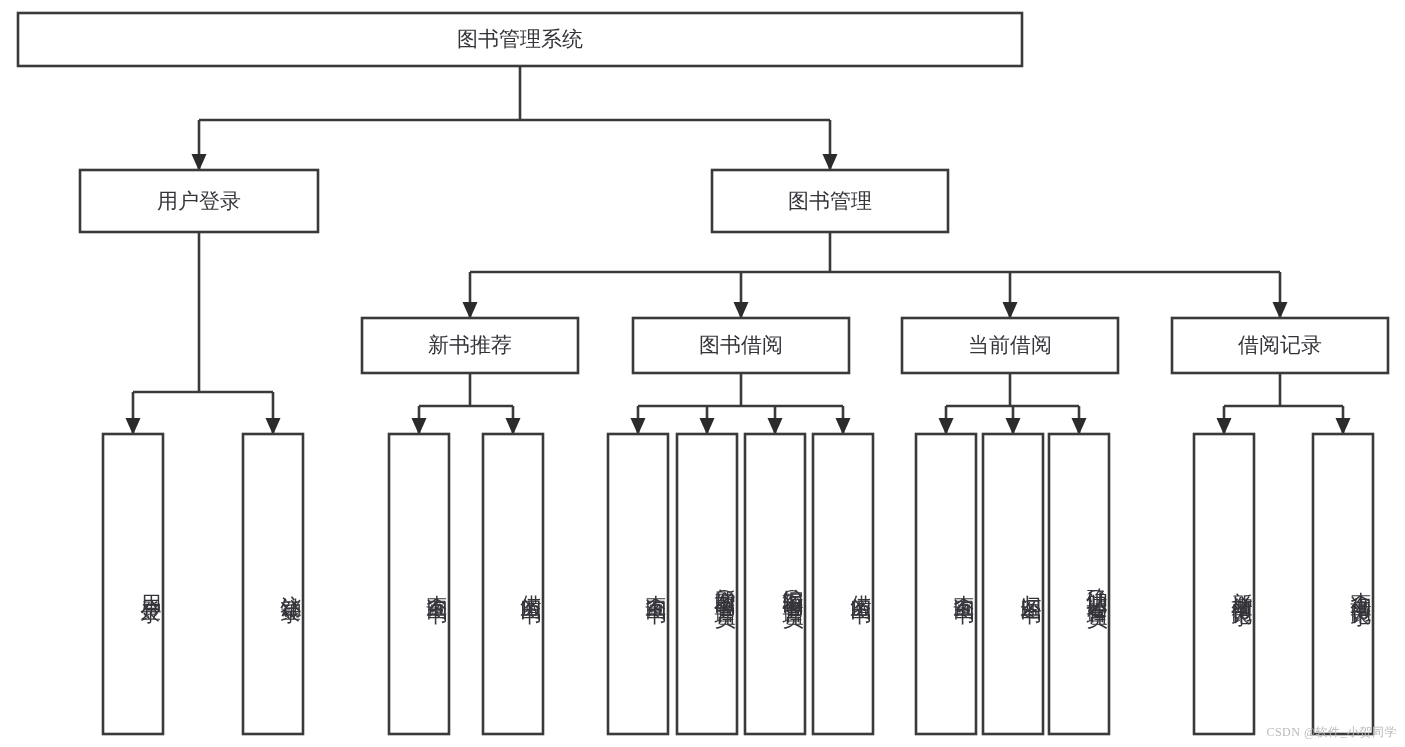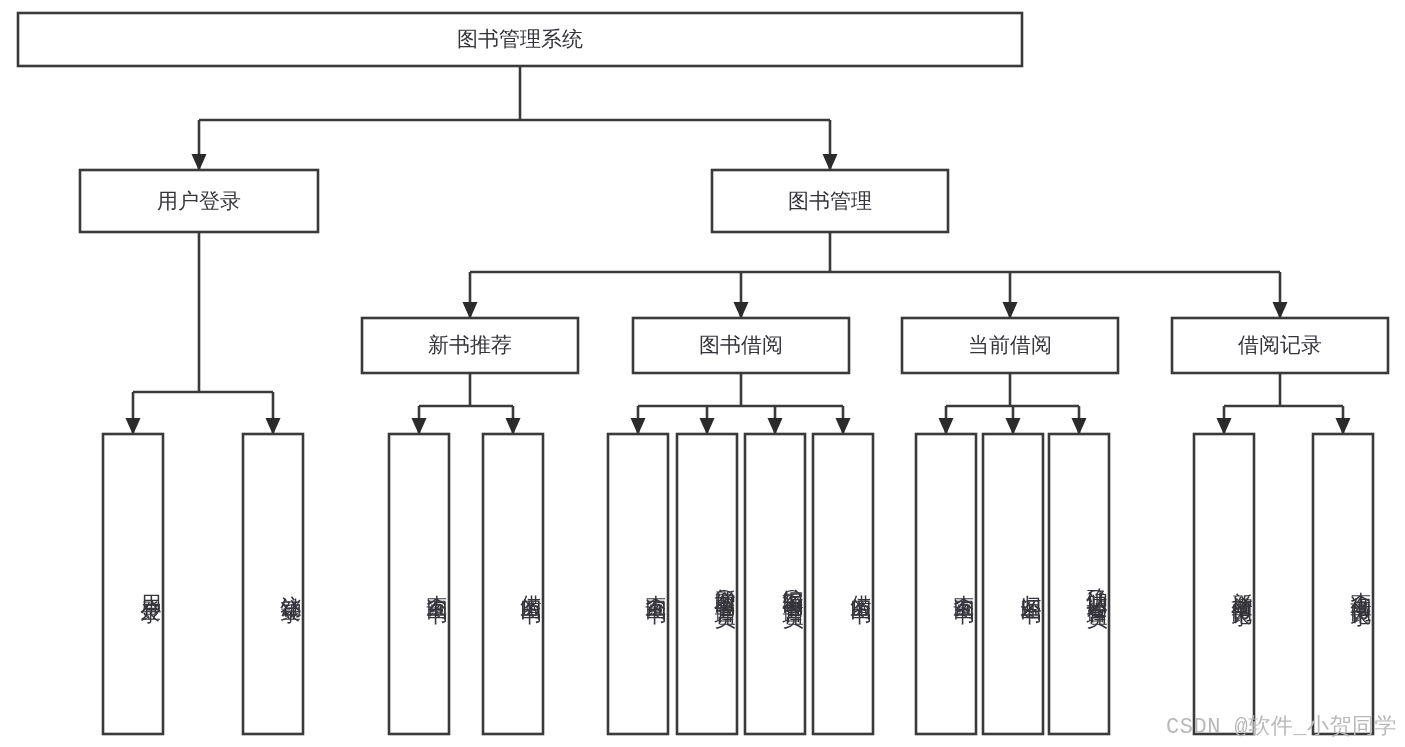--- a/index.html
+++ b/index.html
@@ -60,22 +60,22 @@
     display: flex;
     align-items: flex-start;
     justify-content: center;
     white-space: nowrap;
     pointer-events: none;
   }
   .watermark {
     position: absolute;
     right: 8px;
     bottom: 6px;
-    font-family: Liberation Mono, monospace;
-    font-size: 22px;
+    font-family: Liberation Serif, serif;
+    font-size: 12px;
     color: #b9b9b9;
     letter-spacing: 0.5px;
     white-space: nowrap;
   }
 </style>
 </head>
 <body>
 
 <div id="diagram-root">
 

